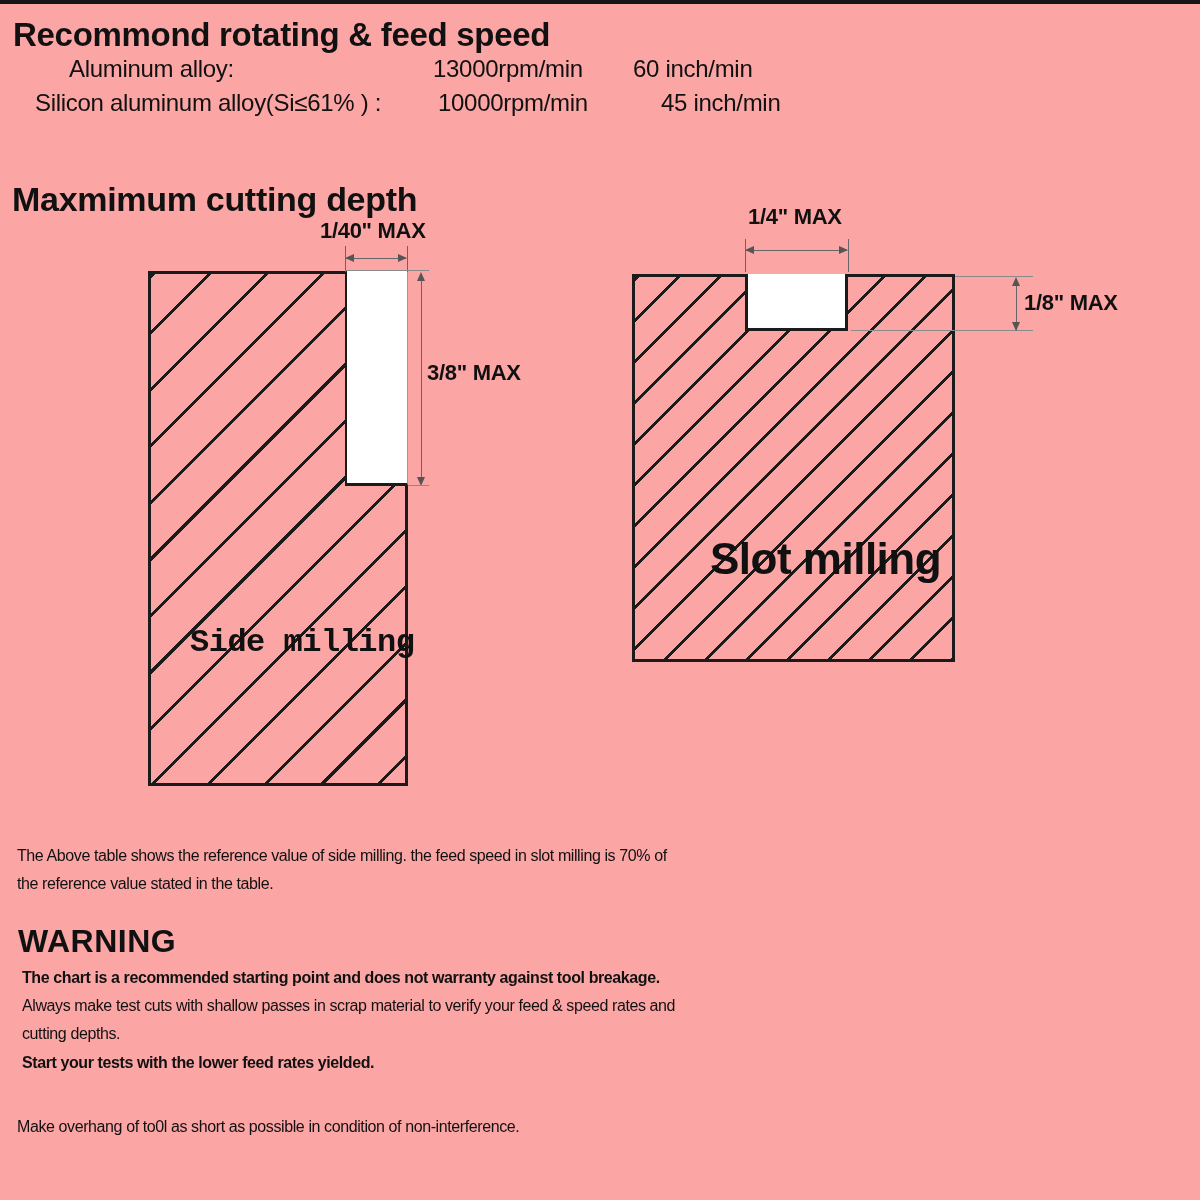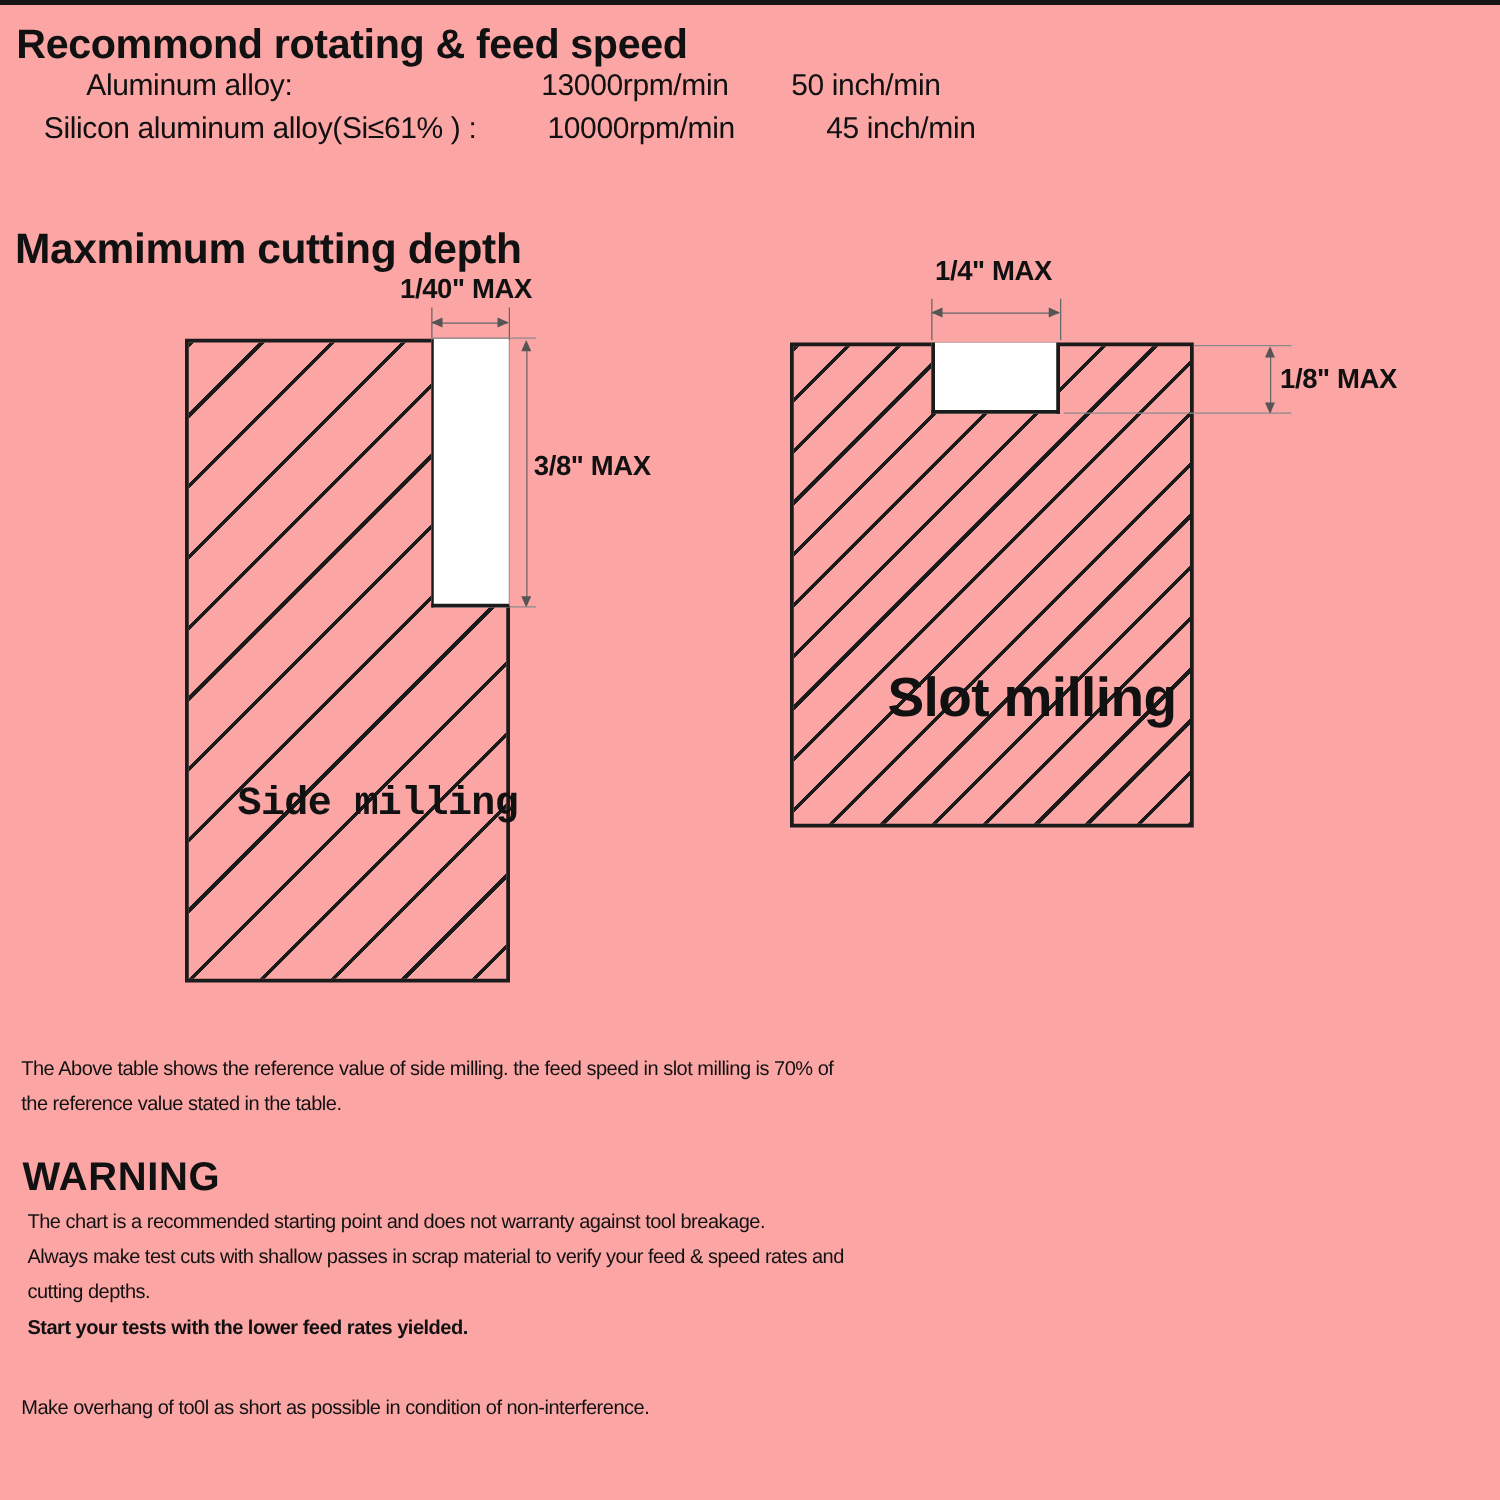--- a/index.html
+++ b/index.html
@@ -72,36 +72,36 @@
   #r-gtop  { left:955px; top:276px; width:78px; height:1px; }
   #r-gbot  { left:851px; top:330px; width:182px; height:1px; }
   #r-dimv  { left:1016px; top:279px; width:1px; height:51px; }
   #r-arrU  { left:1012px; top:277px; }
   #r-arrD  { left:1012px; top:322px; }
 
   .body-text { font-size:16px; letter-spacing:-0.4px; }
   #note1 { left:17px; top:847px; }
   #note2 { left:17px; top:875px; }
   #warn-h { left:18px; top:923px; font-size:32px; font-weight:bold; letter-spacing:0.5px; }
-  #warn1 { left:22px; top:969px; }
+  #warn1 { left:22px; top:969px;font-weight:bold; }
   #warn2 { left:22px; top:997px; }
   #warn3 { left:22px; top:1025px; }
   #warn4 { left:22px; top:1054px;font-weight:bold; }
   #foot1 { left:17px; top:1118px; }
 </style>
 </head>
 <body>
 
 <div class="canvas">
 
   <section>
     <div id="title" class="abs">Recommond rotating &amp; feed speed</div>
     <div id="mat1" class="abs specline">Aluminum alloy:</div>
     <div id="rpm1" class="abs specline">13000rpm/min</div>
-    <div id="feed1" class="abs specline">50 inch/min</div>
+    <div id="feed1" class="abs specline">60 inch/min</div>
     <div id="mat2" class="abs specline">Silicon aluminum alloy(Si≤61% ) :</div>
     <div id="rpm2" class="abs specline">10000rpm/min</div>
     <div id="feed2" class="abs specline">45 inch/min</div>
   </section>
 
   <div id="sep1" class="sep"></div>
 
   <section>
     <div id="h2" class="abs">Maxmimum cutting depth</div>
 

